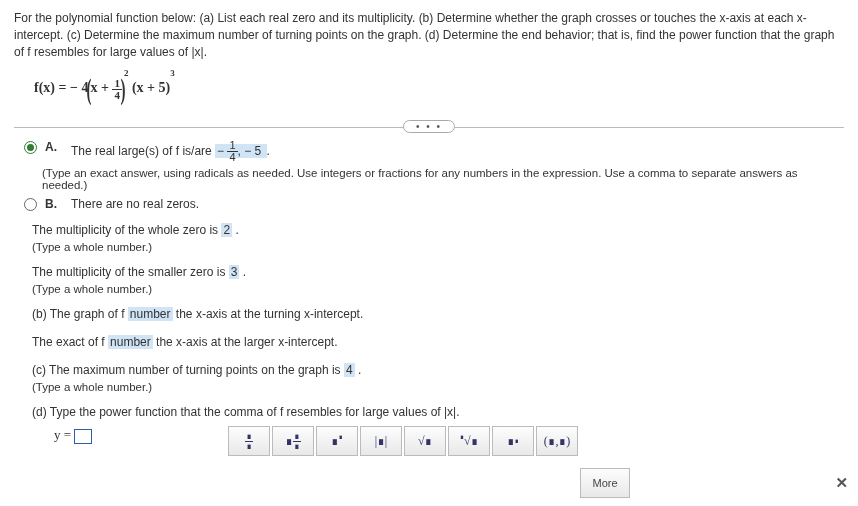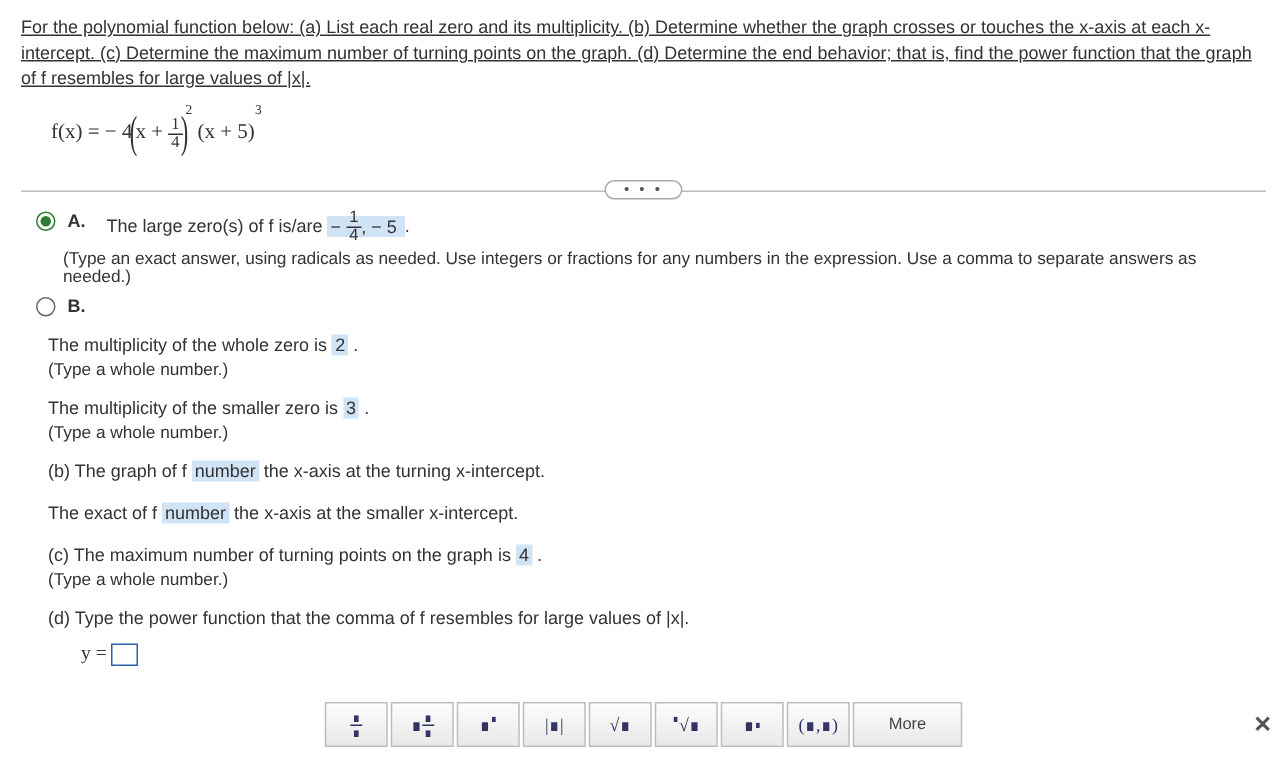--- a/index.html
+++ b/index.html
@@ -9,26 +9,26 @@
       color: #333;
       background: #fff;
       width: 858px;
       height: 506px;
       padding: 10px 14px;
       position: relative;
     }
     .question-header {
       line-height: 1.4;
       margin-bottom: 12px;
-      text-decoration: underline;
     }
     .formula {
       font-family: 'Times New Roman', serif;
       font-size: 14px;
       margin: 12px 0 16px 20px;
+      font-weight: bold;
     }
     .formula .paren {
       font-size: 30px;
       vertical-align: middle;
       display: inline-block;
       transform: scaleX(0.5);
       margin: 0 -4px;
     }
     .frac {
       display: inline-block;
@@ -129,21 +129,21 @@
       background: linear-gradient(#fdfdfd,#e8e8e8);
       border: 1px solid #bbb;
       display: flex;
       align-items: center;
       justify-content: center;
       font-family: 'Times New Roman', serif;
       font-size: 12px;
       color: #336;
       cursor: pointer;
     }
-    .tbtn.more { width: 73px; color:#444; font-family: Arial; font-size:11px;}
+    .tbtn.more { width: 50px; color:#444; font-family: Arial; font-size:11px;margin-top:42px;}
     .close-x {
       position: absolute;
       right: 10px; bottom: 14px;
       font-size: 15px; font-weight: bold;
       color: #555; cursor: pointer;
     }
     .mini-frac { display:inline-block; vertical-align: middle; text-align:center; font-size:9px; line-height:1; }
     .mini-frac span:first-child {border-bottom:1px solid #336; display:block; padding:0 1px;}
     .mini-frac span:last-child {display:block; padding:0 1px;}
   </style>
@@ -160,50 +160,51 @@
 
 <div class="divider-row">
   <div class="divider-line"></div>
   <div class="ellipsis-pill">• • •</div>
 </div>
 
 <div class="choice-row">
   <span class="radio selected"></span>
   <span class="choice-label">A.</span>
   <span>
-    <span>The large zero(s) of f is/are </span>
+    <span>The real large(s) of f is/are </span>
     <span class="answer-highlight">
       <span>−</span>
       <span class="frac"><span class="num">1</span><span class="den">4</span></span><span>, − 5</span>
     </span><span> .</span>
   </span>
 </div>
 <div class="hint">(Type an exact answer, using radicals as needed. Use integers or fractions for any numbers in the expression. Use a comma to separate answers as needed.)</div>
 
 <div class="choice-row">
   <span class="radio"></span>
   <span class="choice-label">B.</span>
+  <span>There are no real zeros.</span>
 </div>
 
 <div class="block">
   <span>The multiplicity of the whole zero is </span><span class="answer-highlight">2</span><span> .</span>
 </div>
 <div class="sub-hint">(Type a whole number.)</div>
 
 <div class="block">
   <span>The multiplicity of the smaller zero is </span><span class="answer-highlight">3</span><span> .</span>
 </div>
 <div class="sub-hint">(Type a whole number.)</div>
 
 <div class="block">
   <span>(b) The graph of f  </span><span class="answer-highlight">number</span><span>  the x-axis at the turning x-intercept.</span>
 </div>
 
 <div class="block">
-  <span>The exact of f  </span><span class="answer-highlight">number</span><span>  the x-axis at the smaller x-intercept.</span>
+  <span>The exact of f  </span><span class="answer-highlight">number</span><span>  the x-axis at the larger x-intercept.</span>
 </div>
 
 <div class="block">
   <span>(c) The maximum number of turning points on the graph is </span><span class="answer-highlight">4</span><span> .</span>
 </div>
 <div class="sub-hint">(Type a whole number.)</div>
 
 <div class="block">(d) Type the power function that the comma of f resembles for large values of |x|.</div>
 
 <div class="y-eq">

